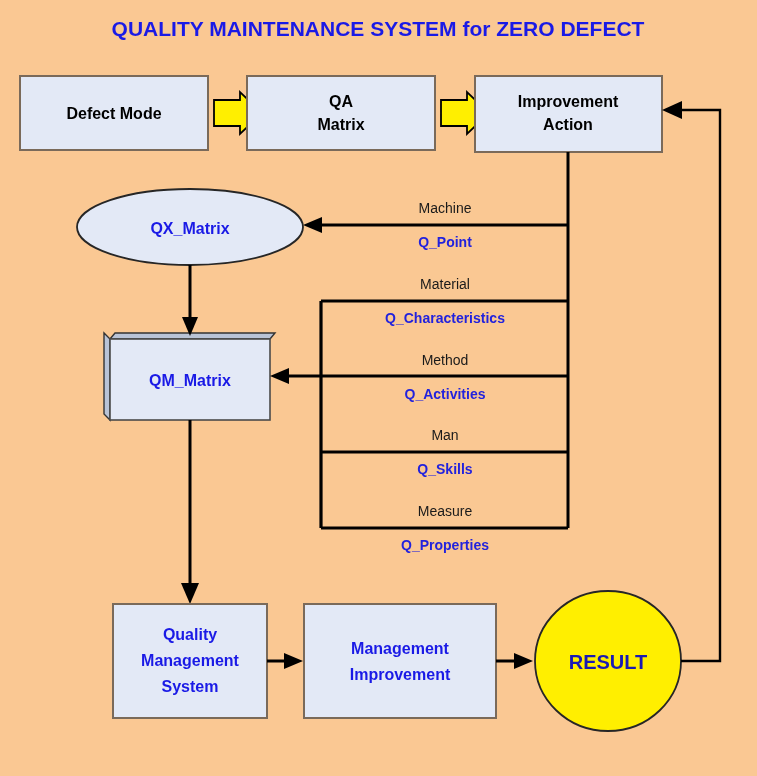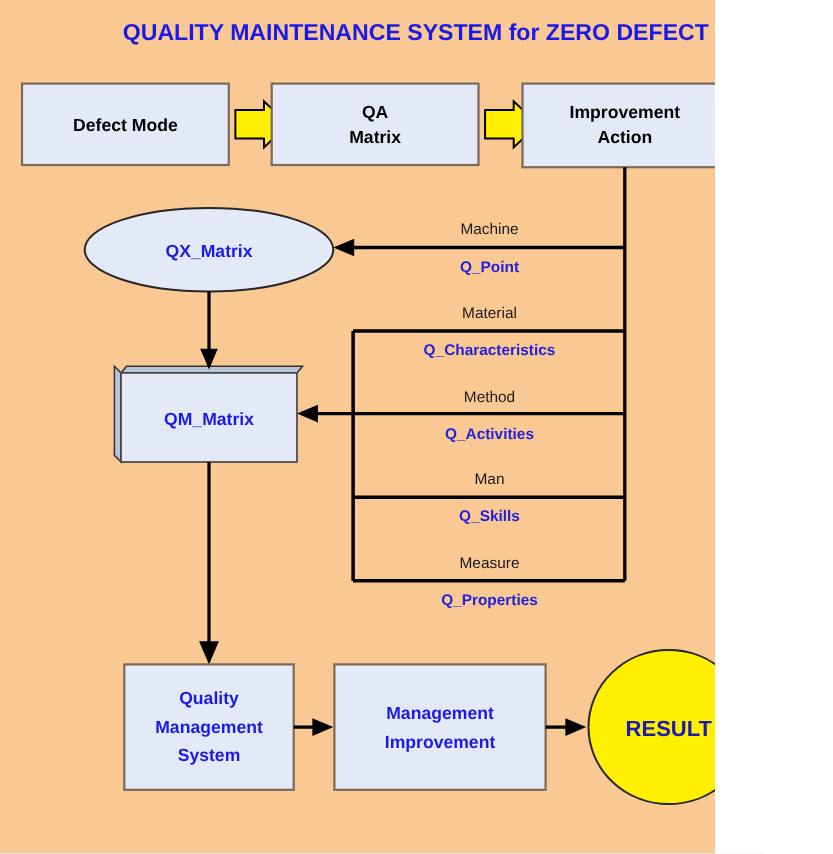--- a/index.html
+++ b/index.html
@@ -2,23 +2,23 @@
 <html><head>
 <meta charset="utf-8">
 <style>
   html, body {
     margin: 0;
     padding: 0;
     background: #ffffff;
   }
   #page {
     position: relative;
-    width: 650px;
+    width: 757px;
     height: 776px;
-    background: #7dd3fc;
+    background: #15803d;
     overflow: hidden;
     font-family: "Liberation Sans", sans-serif;
   }
   #diagram {
     position: absolute;
     left: 0;
     top: 0;
     width: 757px;
     height: 776px;
   }

